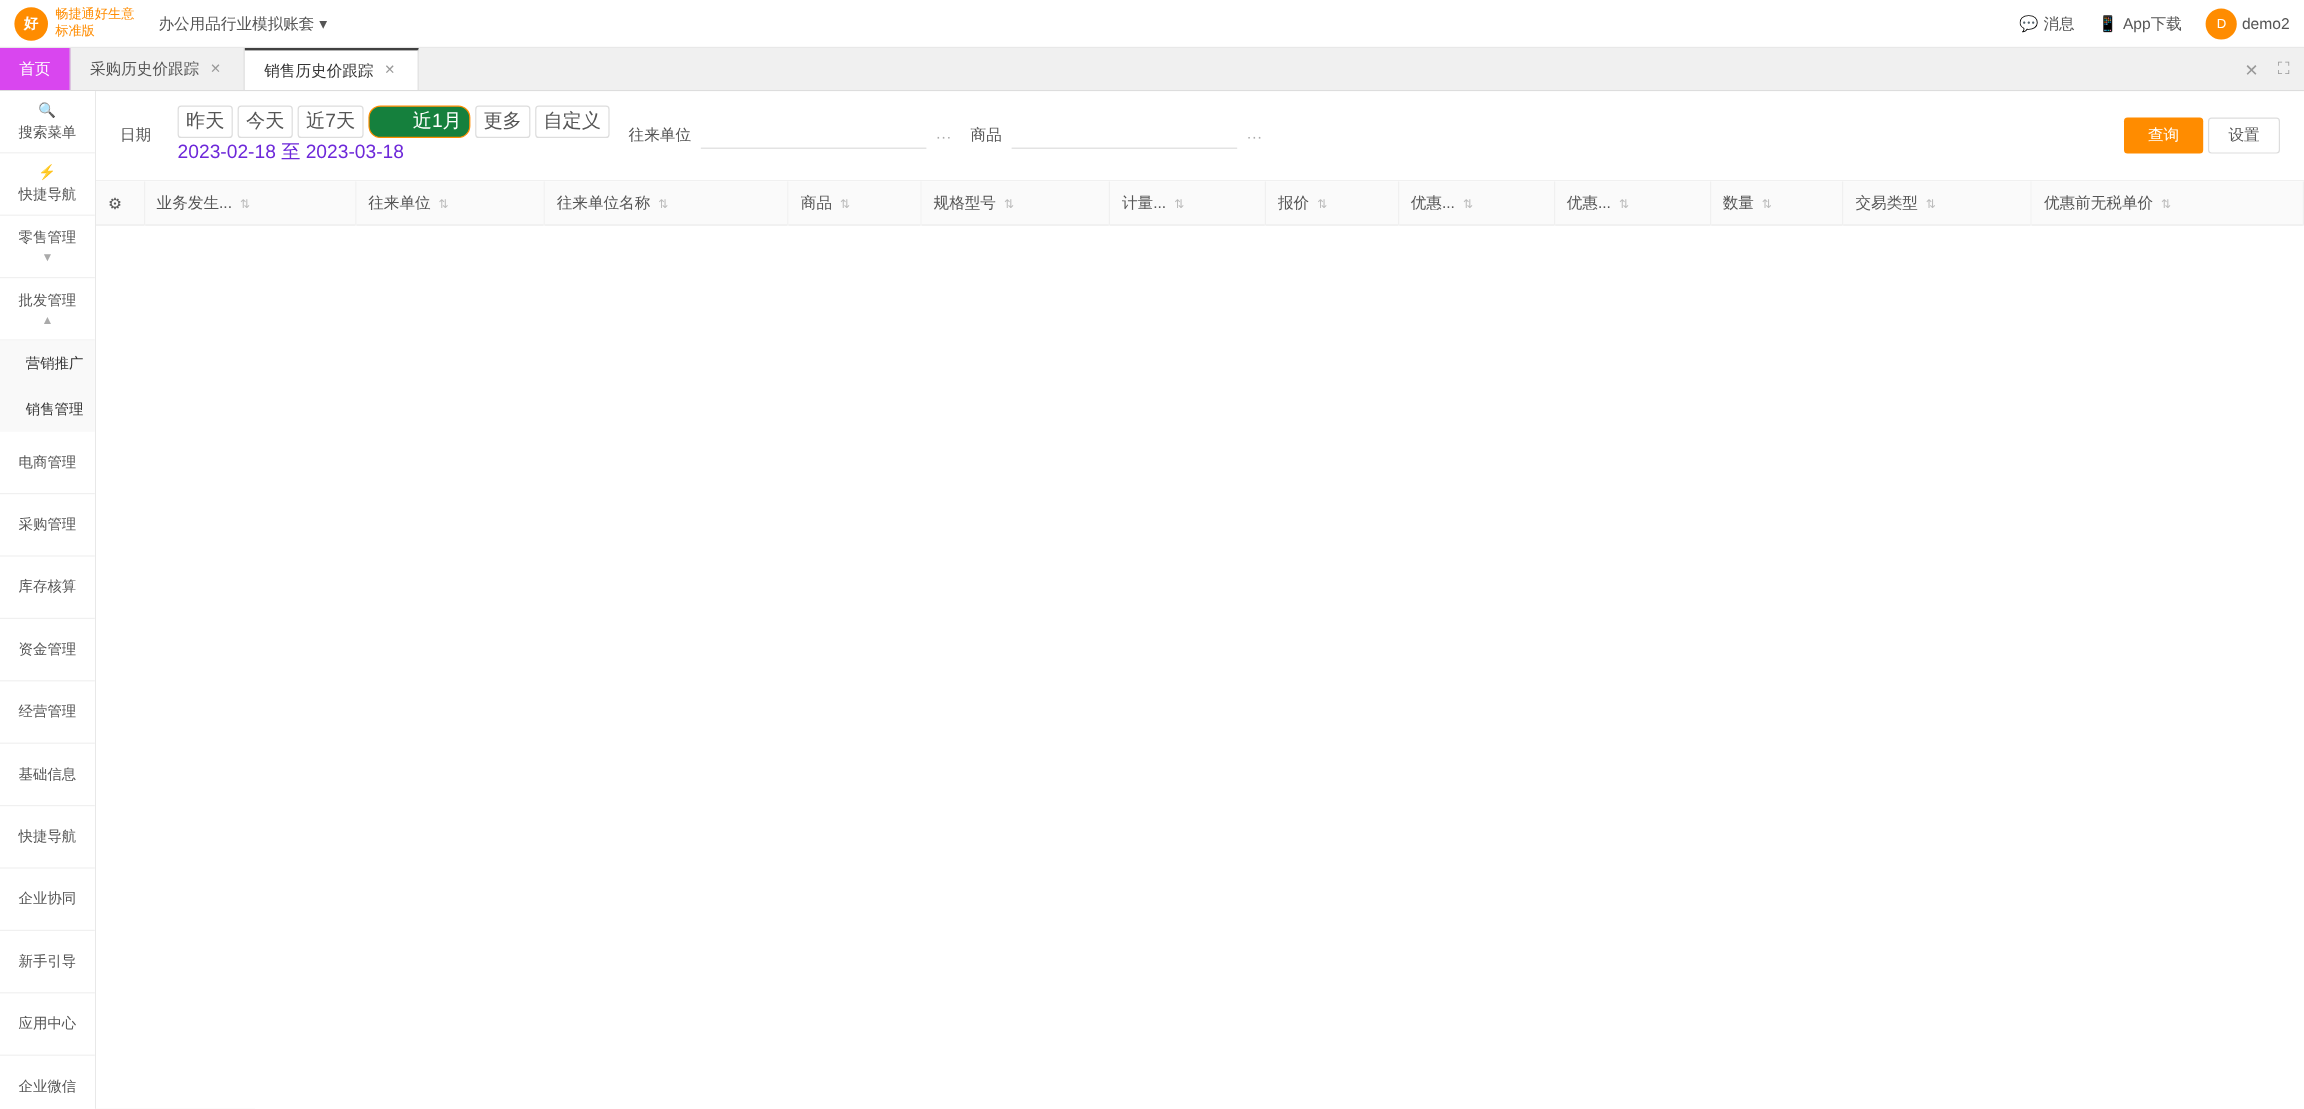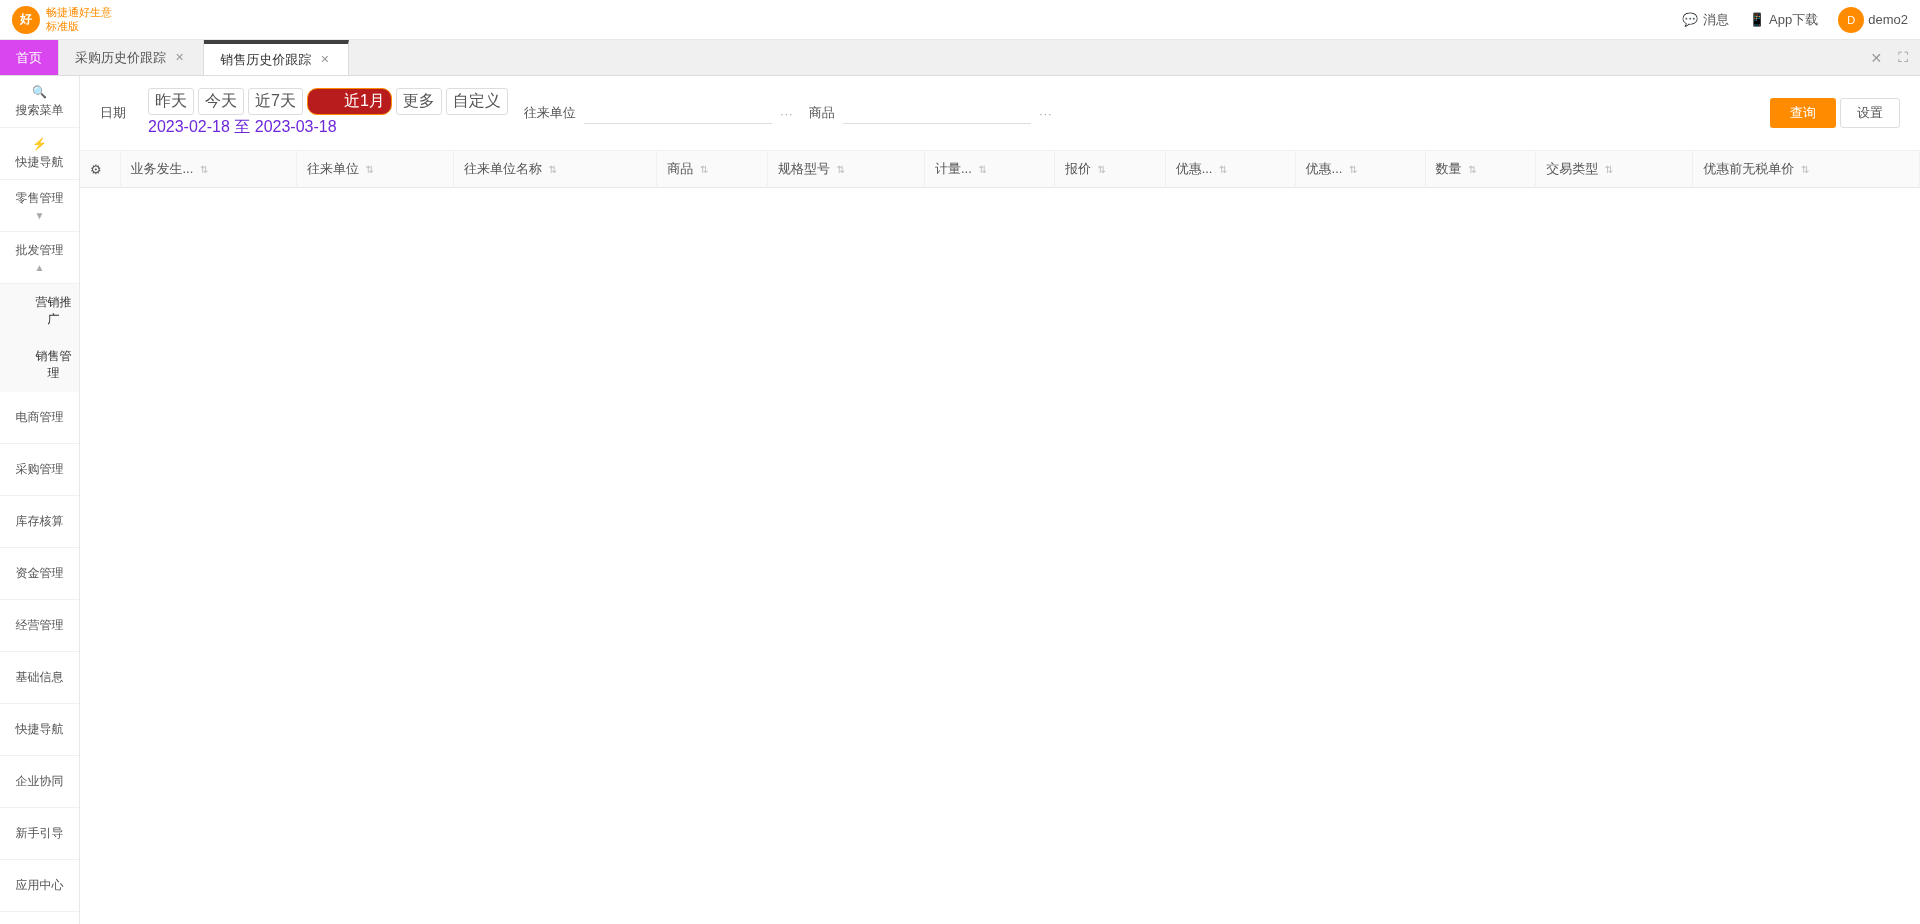--- a/index.html
+++ b/index.html
@@ -88,21 +88,21 @@
       gap: 6px;
       cursor: pointer;
       font-size: 13px;
       color: #555;
       border-right: 1px solid #ddd;
       white-space: nowrap;
     }
     .tab.active {
       background: #fff;
       color: #333;
-      border-top: 4px solid #404040;
+      border-top: 2px solid #404040;
     }
     .tab.home {
       background: #d946ef;
       color: white;
       border-top: none;
     }
     .tab-close {
       font-size: 11px;
       color: #999;
       cursor: pointer;
@@ -155,21 +155,21 @@
     }
     .sidebar-item.active { color: #00b0a0; }
     .sidebar-item .arrow {
       font-size: 10px;
       color: #aaa;
     }
     .sidebar-sub {
       background: #f9f9f9;
     }
     .sidebar-sub .sidebar-item {
-      padding-left: 32px;
+      padding-left: 16px;
       border-bottom: none;
       color: #333;
       font-size: 12px;
       min-height: 38px;
     }
 
     
     .content {
       flex: 1;
       display: flex;
@@ -255,21 +255,21 @@
     .date-btn {
       padding: 2px 6px;
       border: 1px solid #ddd;
       border-radius: 3px;
       cursor: pointer;
       font-size: 16px;
       color: #555;
       background: #fff;
     }
     .date-btn.active {
-      background: #b91c1c;
+      background: #15803d;
       color: white;
       border-color: #ff8c00;
       border-radius: 10px;
       padding-left: 36px;
     }
     .date-range {
       font-size: 16px;
       color: #6d28d9;
     }
     .filter-input-group {
@@ -366,20 +366,24 @@
 </head>
 <body>
 
 <div class="top-bar">
   <div class="top-bar-logo">
     <div class="logo-icon">好</div>
     <div class="logo-text">
       <div>畅捷通好生意</div>
       <div>标准版</div>
     </div>
+  </div>
+  <div class="top-bar-dropdown">
+    <span>办公用品行业模拟账套</span>
+    <span>▾</span>
   </div>
   <div class="top-bar-right">
     <div class="top-bar-right-item">
       <span>💬</span>
       <span>消息</span>
     </div>
     <div class="top-bar-right-item">
       <span>📱</span>
       <span>App下载</span>
     </div>

